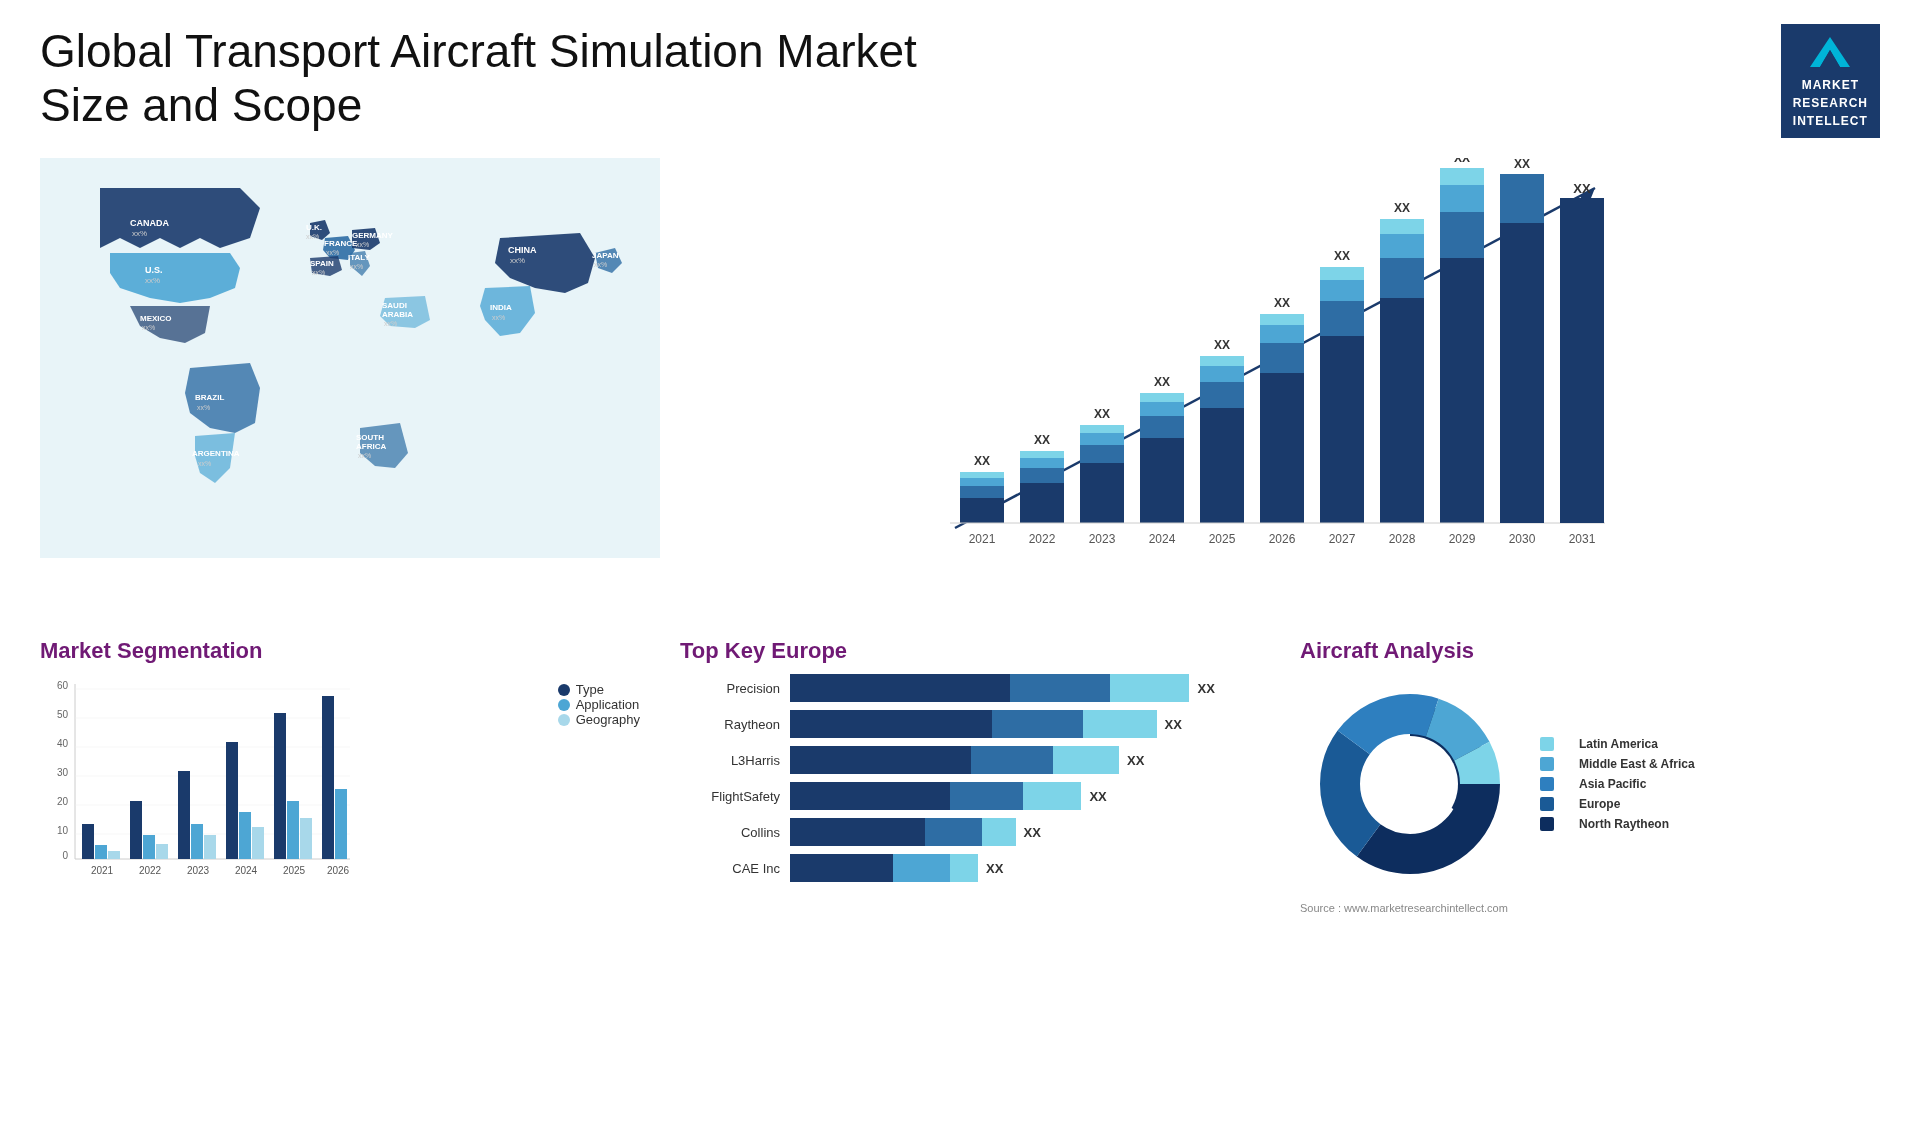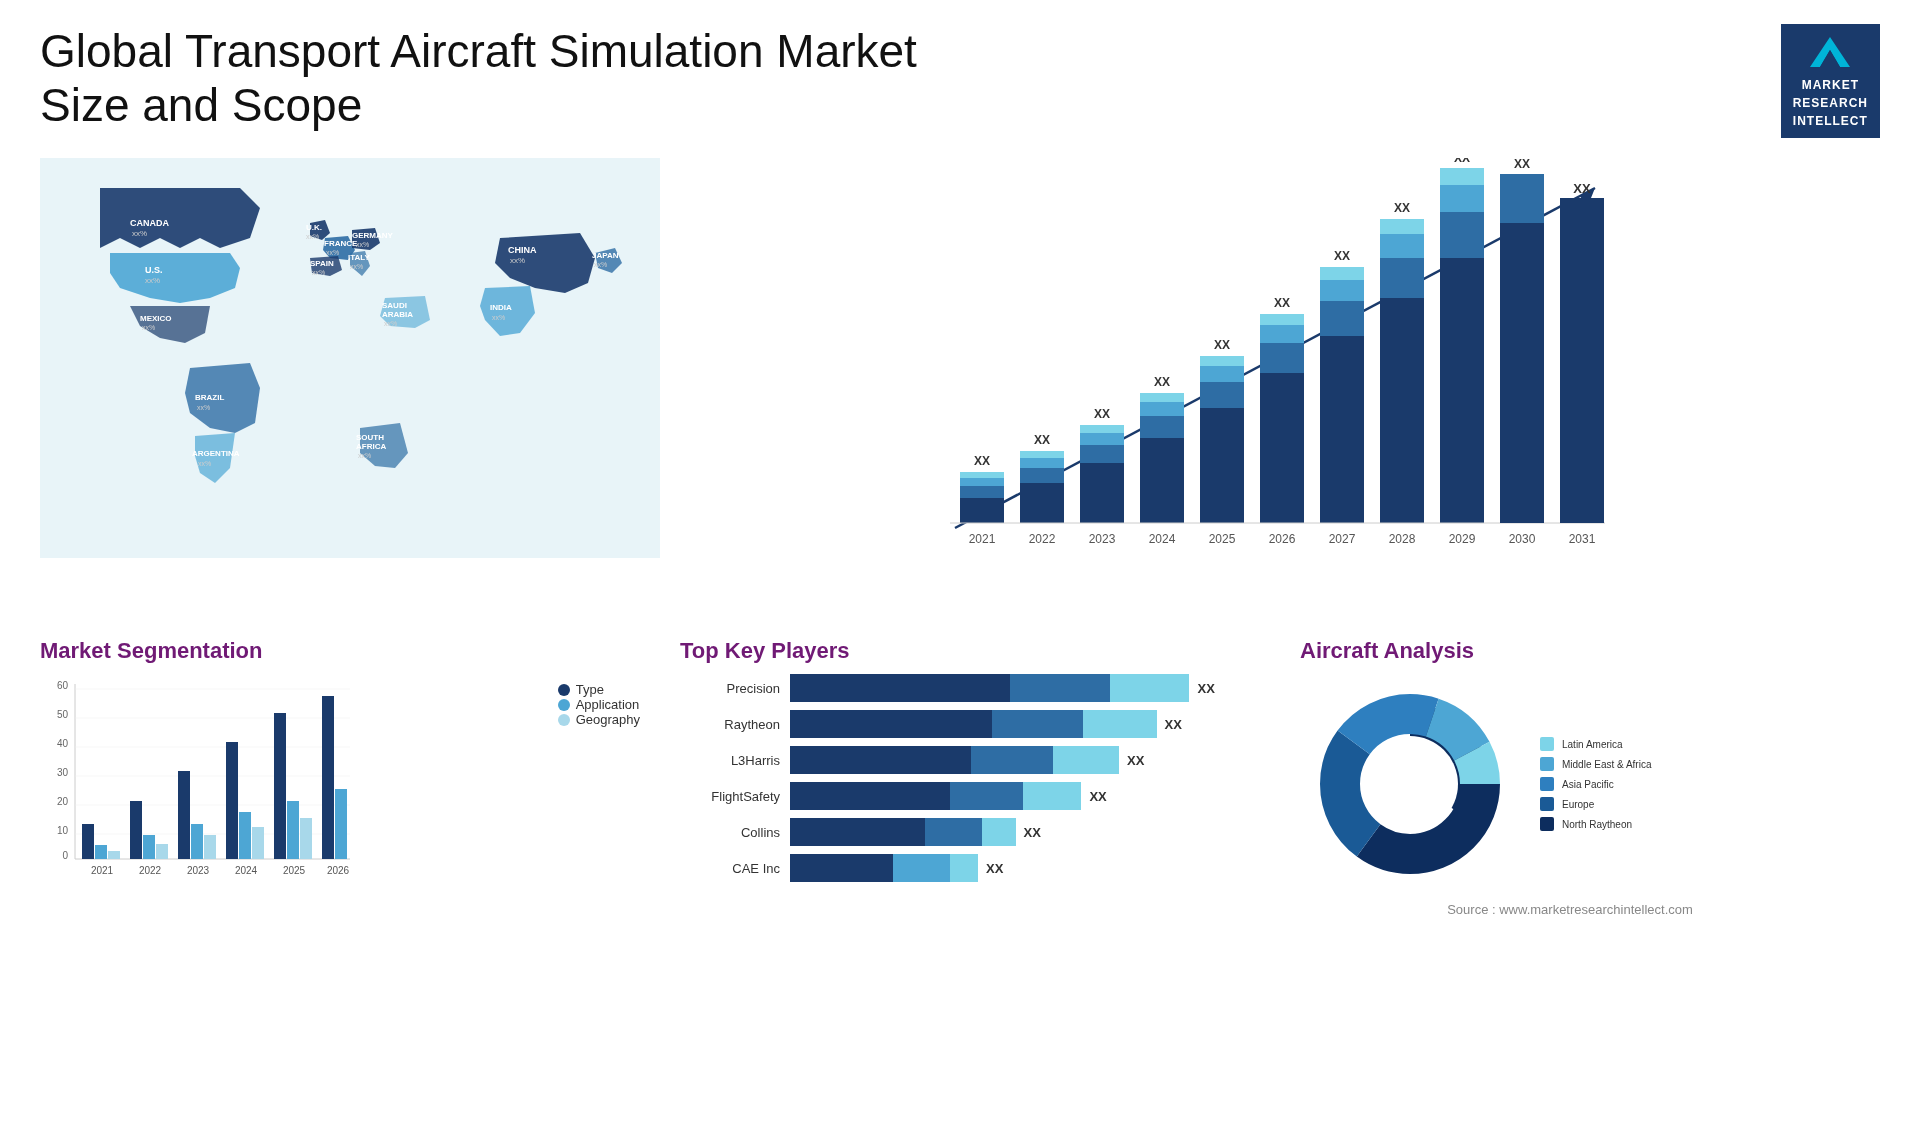--- a/index.html
+++ b/index.html
@@ -175,36 +175,37 @@
       margin-top: 10px;
     }
     .donut-legend {
       display: flex;
       flex-direction: column;
       gap: 6px;
     }
     .donut-legend-item {
       display: flex;
       align-items: center;
-      gap: 8px;
-      font-size: 10px;
+      gap: 25px;
+      font-size: 12px;
       color: #333;
+      font-weight: bold;
     }
     .donut-legend-color {
       width: 14px;
       height: 14px;
       border-radius: 2px;
       flex-shrink: 0;
     }
 
     
     .source-text {
-      font-size: 13px;
+      font-size: 11px;
       color: #888;
-      text-align: center;
+      text-align: left;
       padding-right: 40px;
       margin-top: 4px;
     }
   </style>
 </head>
 <body>
 
 <div class="header">
   <h1 class="page-title">Global Transport Aircraft Simulation Market Size and Scope</h1>
   <div class="logo-area">
@@ -466,21 +467,21 @@
           <div class="legend-dot" style="background:#a8d8ea;"></div>
           <span>Geography</span>
         </div>
       </div>
     </div>
   </div>
 
   <div class="bottom-middle">
 
     <div class="players-section">
-      <div class="section-title">Top Key Players</div>
+      <div class="section-title">Top Key Europe</div>
       <div class="players-bars">
 
         <div class="player-row">
           <div class="player-name">Precision</div>
           <div class="player-bar-container">
             <div class="player-bar" style="width:85%;">
               <div class="player-bar-segment" style="width:55%; background:#1a3a6b;"></div>
               <div class="player-bar-segment" style="width:25%; background:#2e6da4;"></div>
               <div class="player-bar-segment" style="width:20%; background:#7dd4e8;"></div>
             </div>

